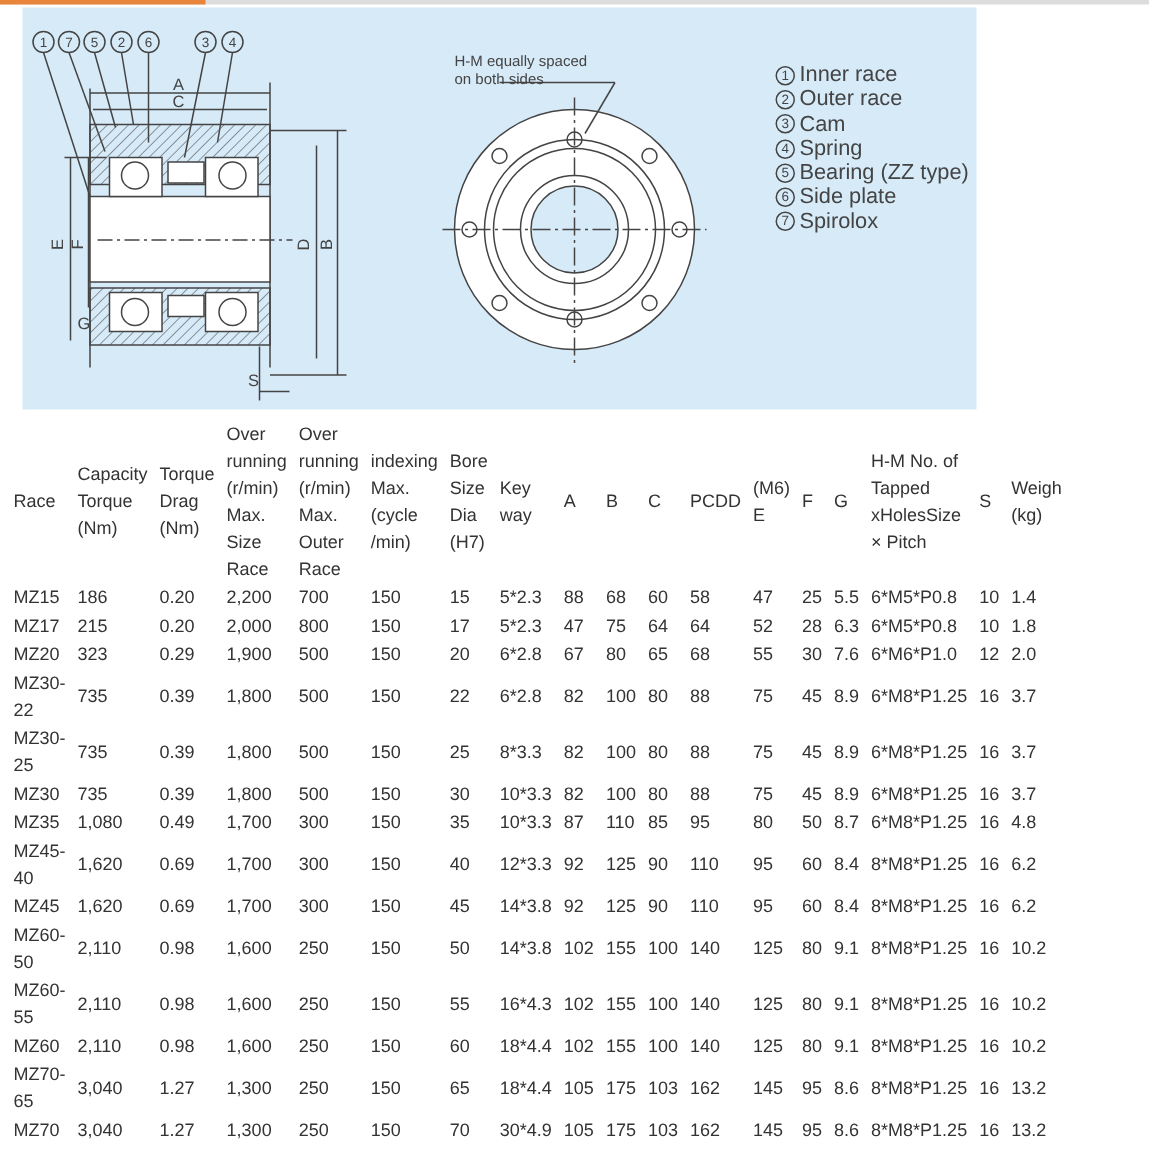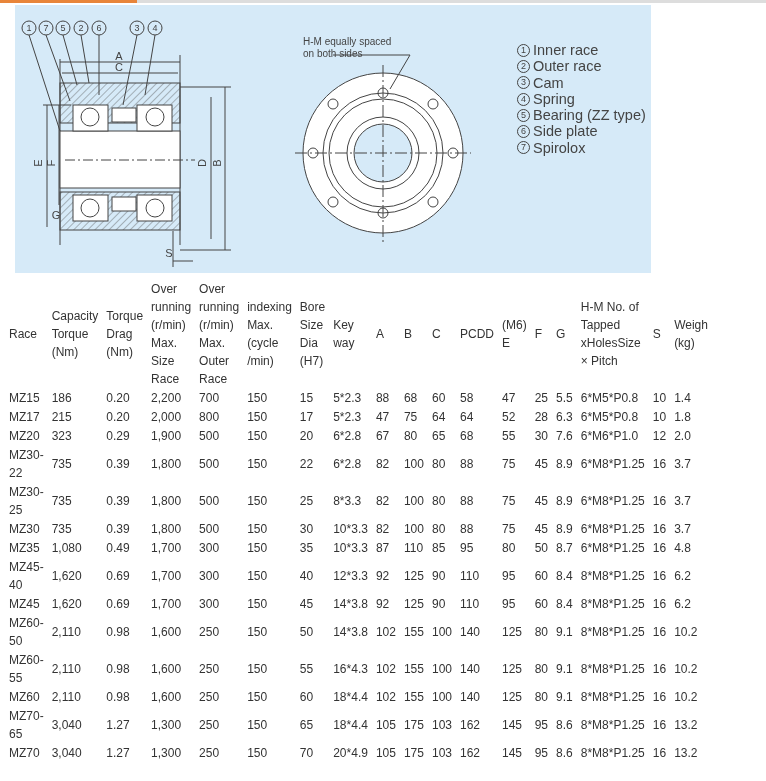--- a/index.html
+++ b/index.html
@@ -447,21 +447,21 @@
         <td>13.2</td>
       </tr>
       <tr>
         <td><span>MZ70</span></td>
         <td>3,040</td>
         <td>1.27</td>
         <td>1,300</td>
         <td>250</td>
         <td>150</td>
         <td>70</td>
-        <td>20*4.9</td>
+        <td>30*4.9</td>
         <td>105</td>
         <td>175</td>
         <td>103</td>
         <td>162</td>
         <td>145</td>
         <td>95</td>
         <td>8.6</td>
         <td>8*M8*P1.25</td>
         <td>16</td>
         <td>13.2</td>

